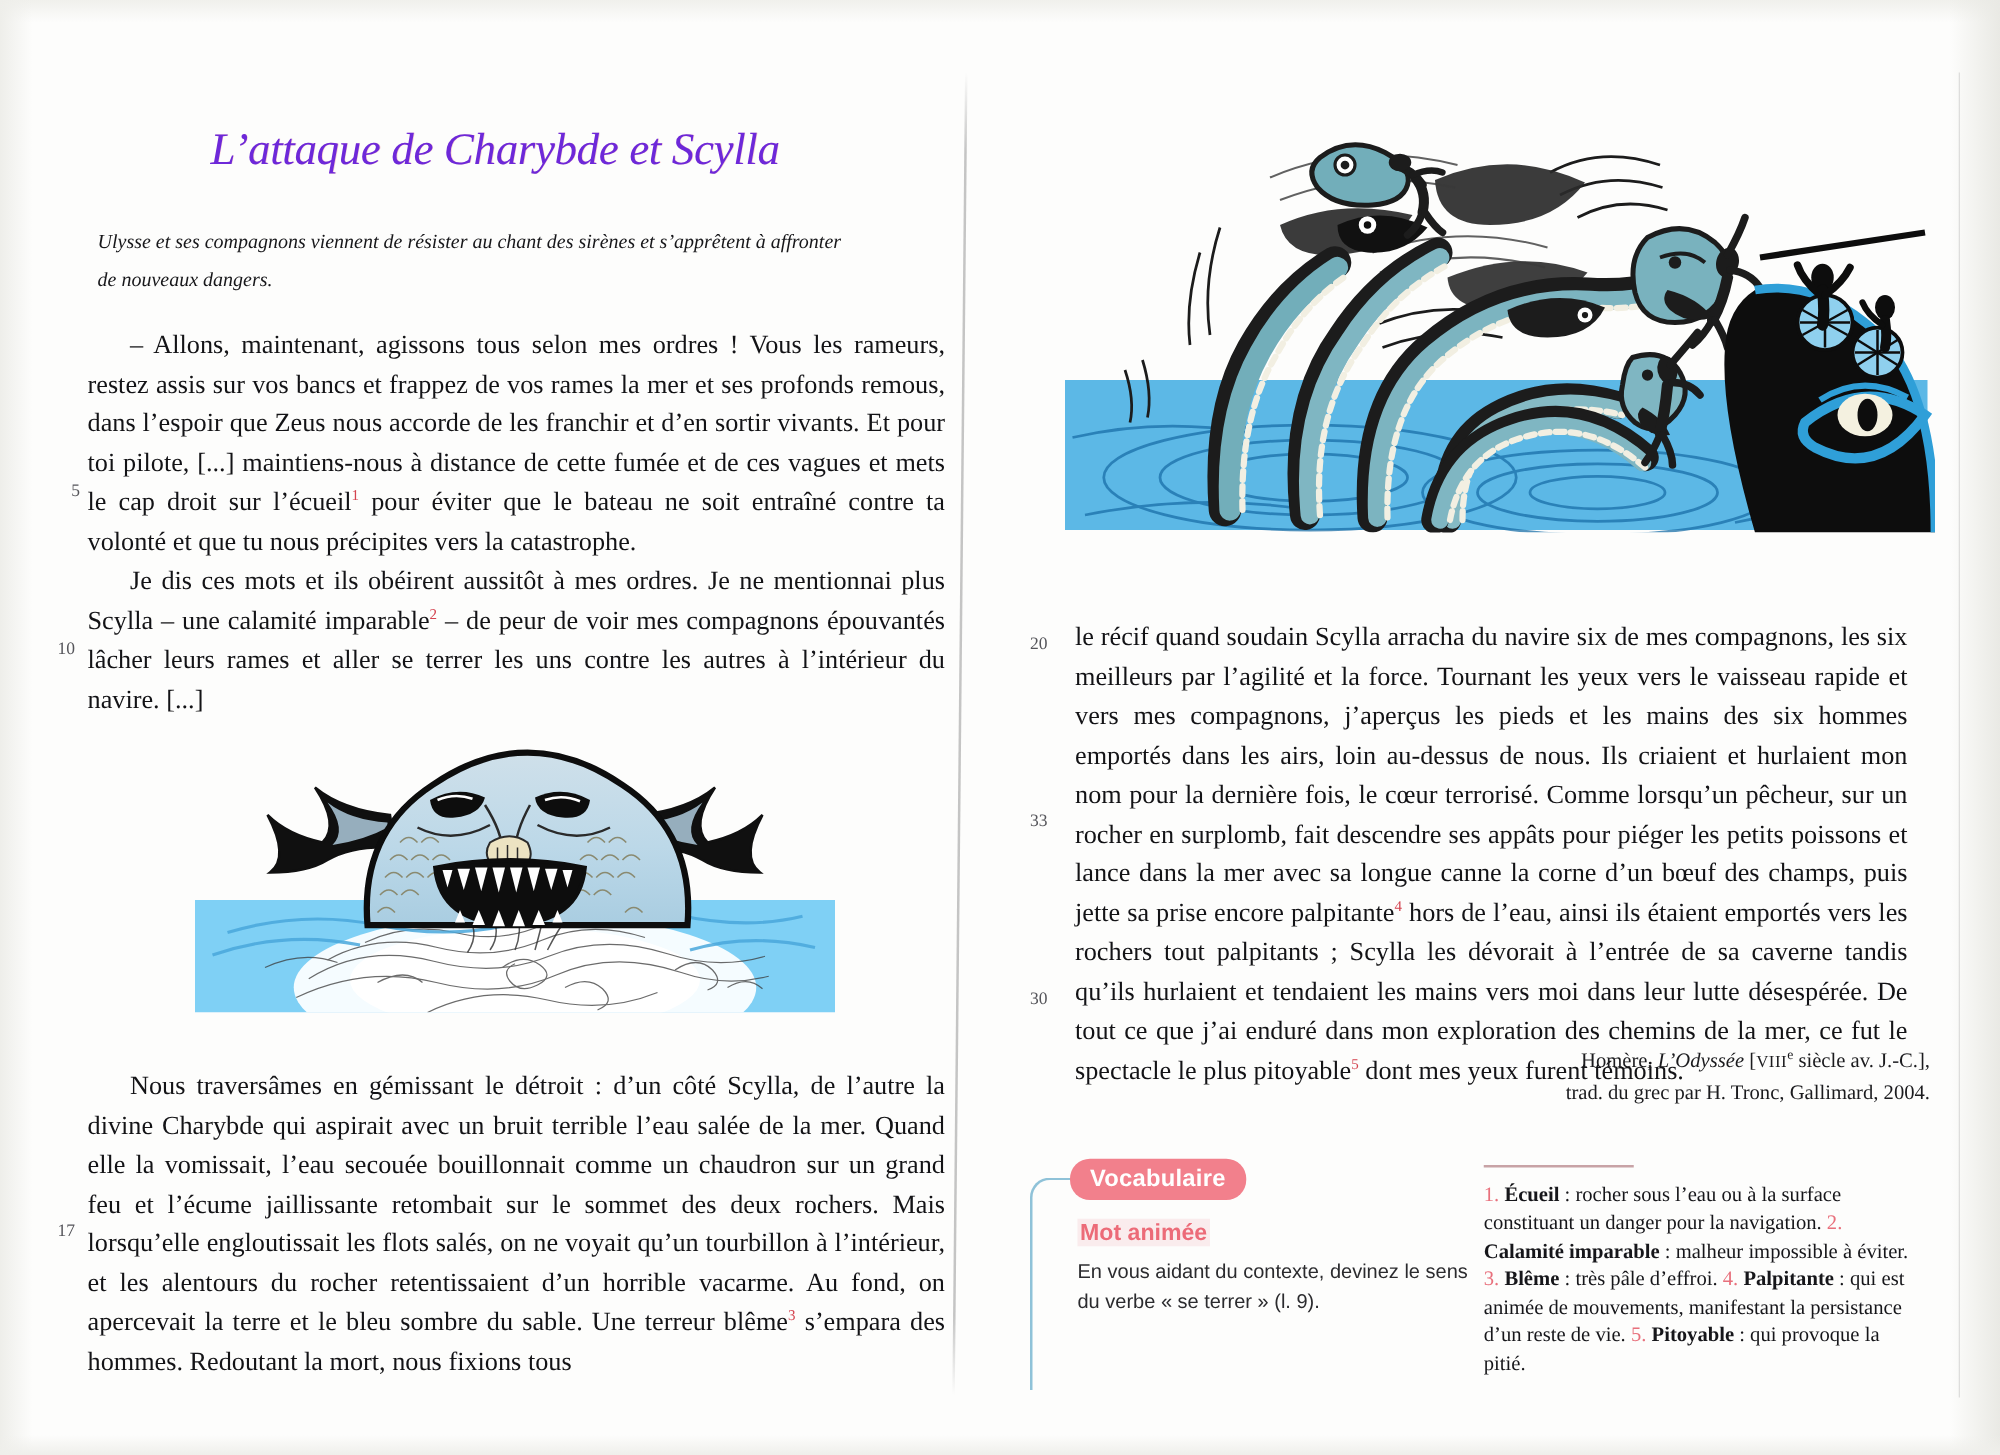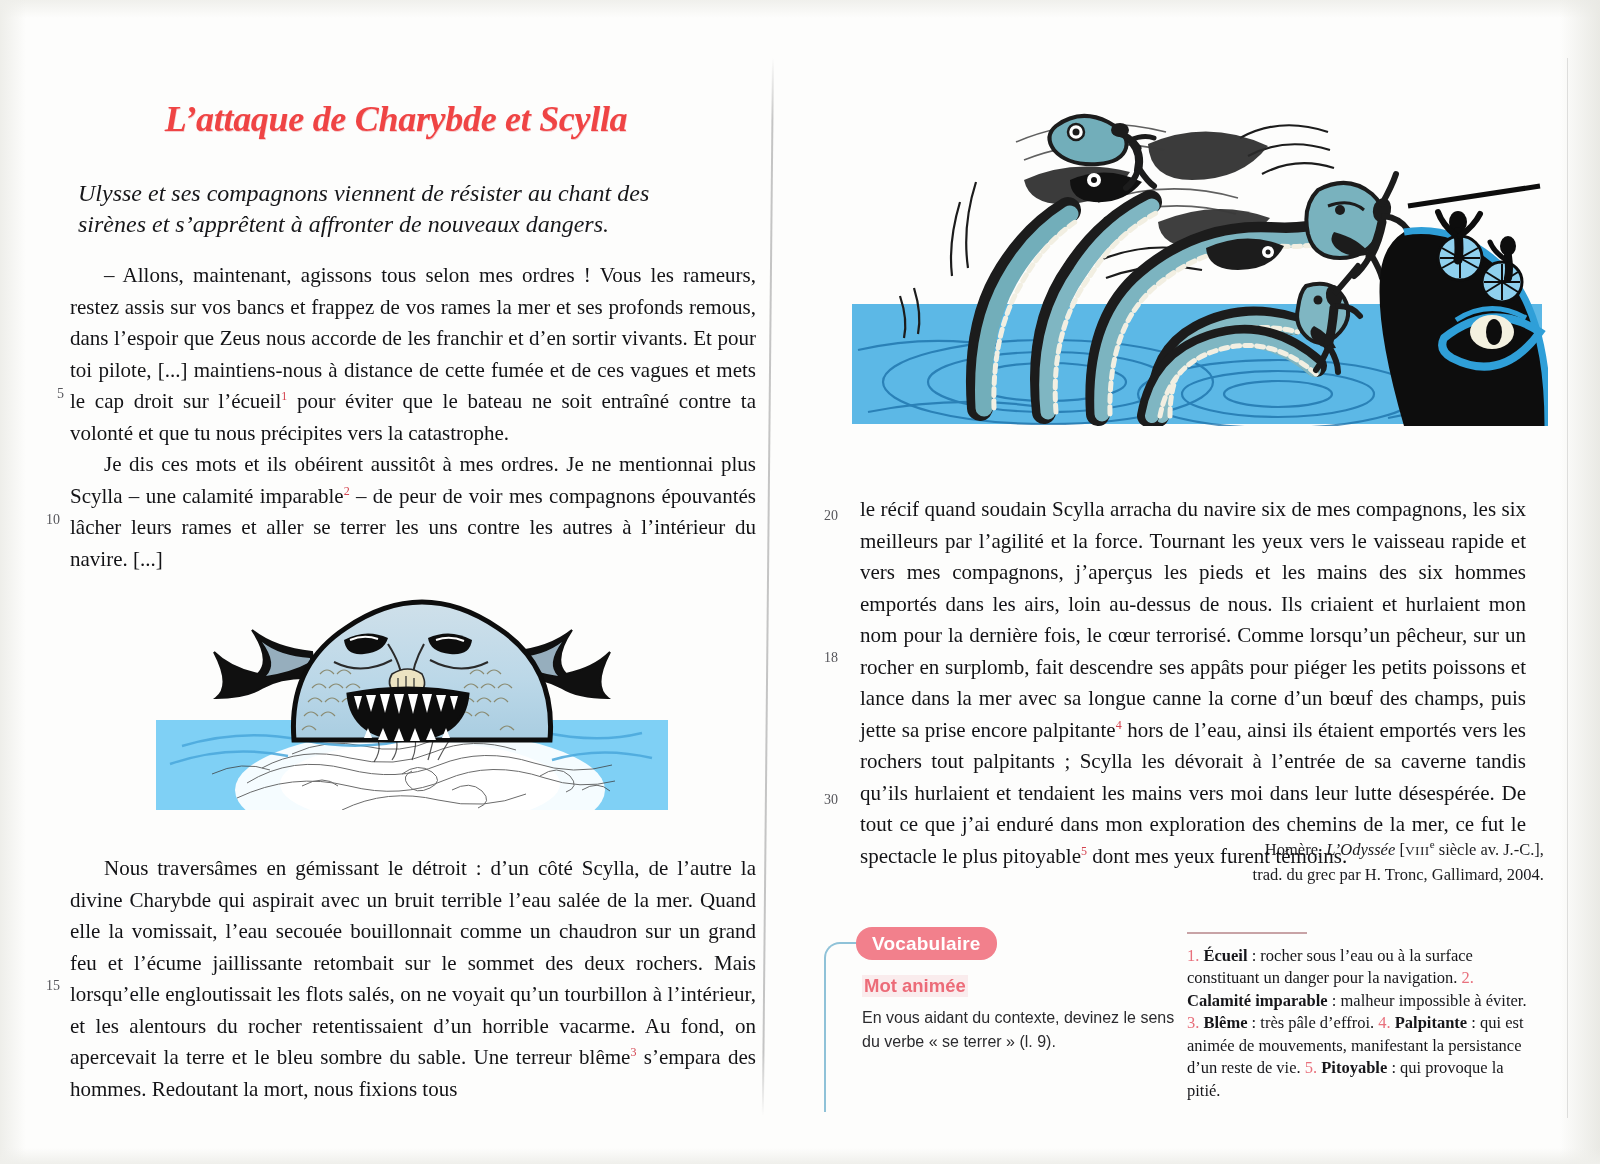--- a/index.html
+++ b/index.html
@@ -73,35 +73,35 @@
     height: 1164px;
   }
 
   .title {
     position: absolute;
     left: 66px;
     top: 98px;
     width: 660px;
     font-family: "Liberation Serif", serif;
     font-style: italic;
-    font-weight: bold;
+    font-weight: normal;
     font-size: 36px;
     letter-spacing: -0.3px;
-    color: #ef4444;
+    color: #6d28d9;
     text-align: center;
     text-shadow: 0.5px 0.5px 0 rgba(232,112,124,0.35);
   }
 
   .chapeau {
     position: absolute;
     left: 78px;
     top: 178px;
     width: 600px;
     font-style: italic;
-    font-size: 24px;
+    font-size: 16px;
     line-height: 31px;
     color: #17171a;
   }
 
   .body-text {
     font-size: 21px;
     line-height: 31.5px;
     color: #131316;
     text-align: justify;
     font-family: "Liberation Serif", serif;
@@ -287,21 +287,21 @@
   <div class="page-right-line"></div>
 
   <div class="col-left">
 
     <div class="title">L’attaque de Charybde et Scylla</div>
 
     <div class="chapeau">Ulysse et ses compagnons viennent de résister au chant des sirènes et s’apprêtent à affronter de nouveaux dangers.</div>
 
     <div class="linenum" style="left:38px; top:386px;">5</div>
     <div class="linenum" style="left:34px; top:512px;">10</div>
-    <div class="linenum" style="left:34px; top:978px;">15</div>
+    <div class="linenum" style="left:34px; top:978px;">17</div>
 
     <div class="para-block-1 body-text">
       <p><span>– Allons, maintenant, agissons tous selon mes ordres ! Vous les rameurs, restez assis sur vos bancs et frappez de vos rames la mer et ses profonds remous, dans l’espoir que Zeus nous accorde de les franchir et d’en sortir vivants. Et pour toi pilote, [...] maintiens-nous à distance de cette fumée et de ces vagues et mets le cap droit sur l’écueil</span><sup class="fn">1</sup><span> pour éviter que le bateau ne soit entraîné contre ta volonté et que tu nous précipites vers la catastrophe.</span></p>
       <p><span>Je dis ces mots et ils obéirent aussitôt à mes ordres. Je ne mentionnai plus Scylla – une calamité imparable</span><sup class="fn">2</sup><span> – de peur de voir mes compagnons épouvantés lâcher leurs rames et aller se terrer les uns contre les autres à l’intérieur du navire. [...]</span></p>
     </div>
 
     <div class="illus-charybde">
       <svg viewBox="0 0 520 232" width="520" height="232">
         <defs>
           <clipPath id="seaClip">
@@ -590,21 +590,21 @@
             <path d="M660 174 q2 14 0 22" fill="none" stroke="#0d0d0d" stroke-width="8" stroke-linecap="round"></path>
             <path d="M658 178 q-12 -8 -16 -18" fill="none" stroke="#0d0d0d" stroke-width="5" stroke-linecap="round"></path>
           </g>
 
           <line x1="560" y1="124" x2="692" y2="104" stroke="#0d0d0d" stroke-width="5"></line>
         </g>
       </svg>
     </div>
 
     <div class="linenum" style="left:40px; top:508px;">20</div>
-    <div class="linenum" style="left:40px; top:650px;">18</div>
+    <div class="linenum" style="left:40px; top:650px;">33</div>
     <div class="linenum" style="left:40px; top:792px;text-align:right;">30</div>
 
     <div class="para-block-3">
       <p style="text-indent:0;"><span>le récif quand soudain Scylla arracha du navire six de mes compagnons, les six meilleurs par l’agilité et la force. Tournant les yeux vers le vaisseau rapide et vers mes compagnons, j’aperçus les pieds et les mains des six hommes emportés dans les airs, loin au-dessus de nous. Ils criaient et hurlaient mon nom pour la dernière fois, le cœur terrorisé. Comme lorsqu’un pêcheur, sur un rocher en surplomb, fait descendre ses appâts pour piéger les petits poissons et lance dans la mer avec sa longue canne la corne d’un bœuf des champs, puis jette sa prise encore palpitante</span><sup class="fn">4</sup><span> hors de l’eau, ainsi ils étaient emportés vers les rochers tout palpitants ; Scylla les dévorait à l’entrée de sa caverne tandis qu’ils hurlaient et tendaient les mains vers moi dans leur lutte désespérée. De tout ce que j’ai enduré dans mon exploration des chemins de la mer, ce fut le spectacle le plus pitoyable</span><sup class="fn">5</sup><span> dont mes yeux furent témoins.</span></p>
     </div>
 
     <div class="source">
       <span>Homère, </span><i>L’Odyssée</i><span> [</span><span class="smallcaps">VIII</span><sup style="font-size:11px;">e</sup><span> siècle av. J.-C.],</span><br><span>trad. du grec par H. Tronc, Gallimard, 2004.</span>
     </div>
 

